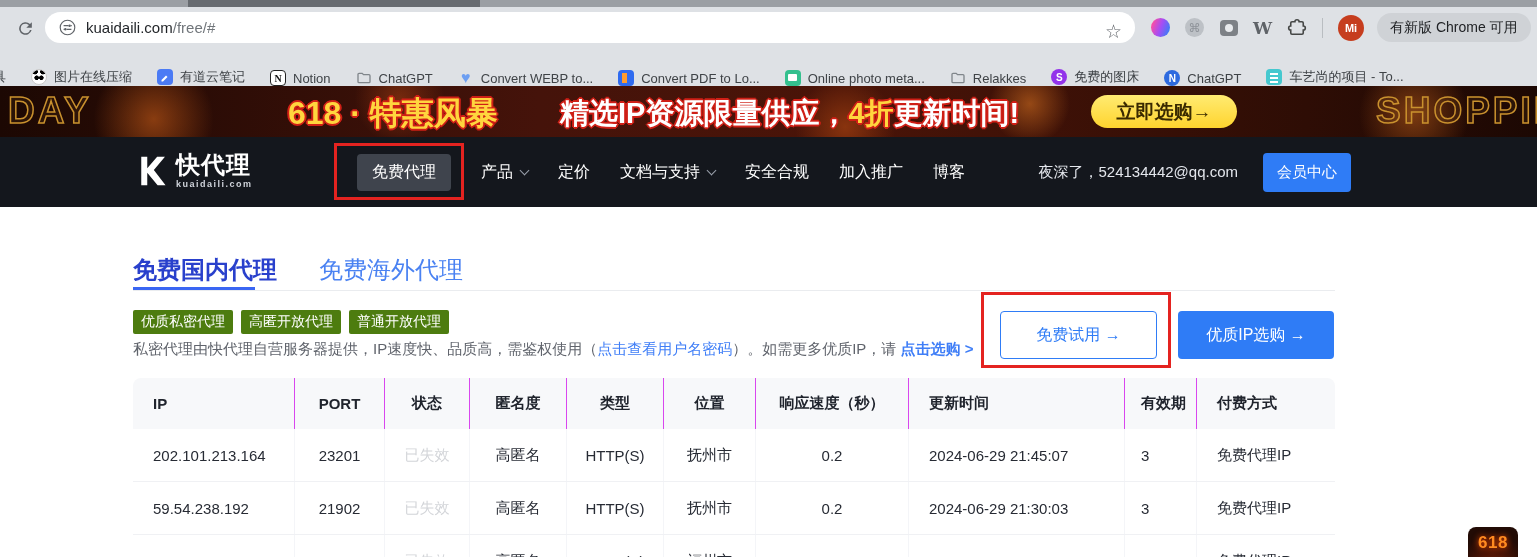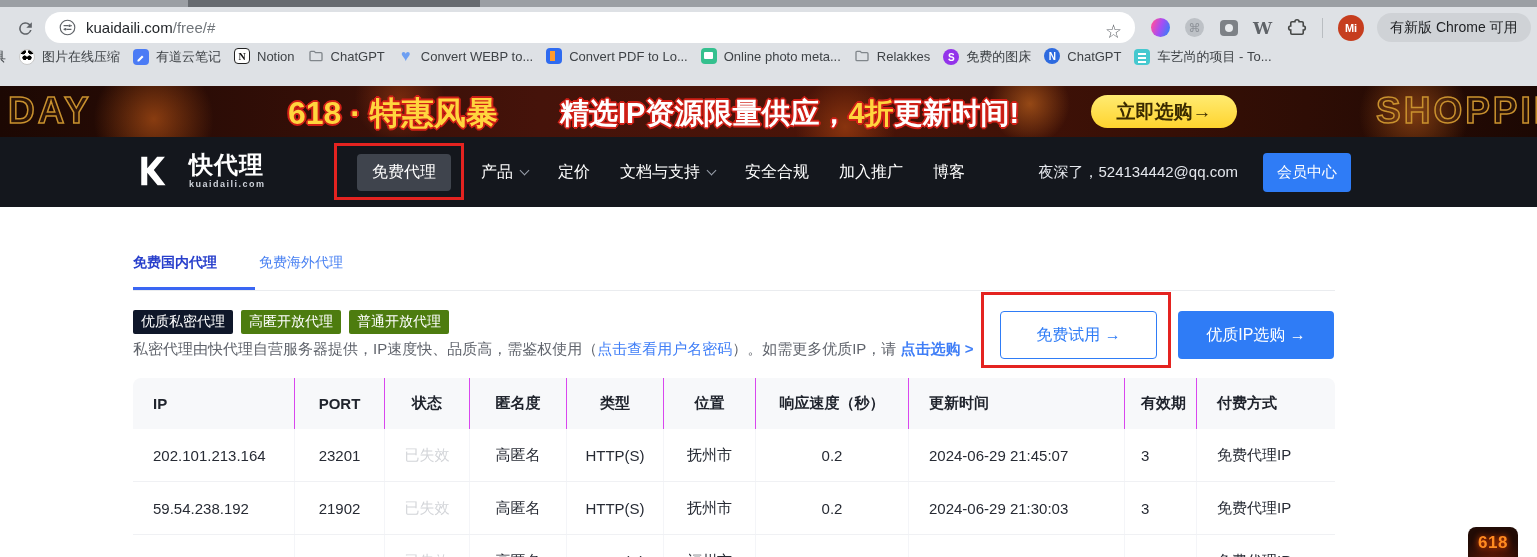--- a/index.html
+++ b/index.html
@@ -23,21 +23,21 @@
   .brain-ic{width:19px;height:19px;border-radius:50%;background:linear-gradient(110deg,#ff4fa0 10%,#a54df5 50%,#3b7cf6 90%)}
   .cmd-ic{width:19px;height:19px;border-radius:50%;background:#bdc1c6;color:#8d9298;font-size:12px;display:flex;align-items:center;justify-content:center}
   .cam-ic{width:18px;height:16px;border-radius:4px;background:#7d8186;position:relative}
   .cam-ic::after{content:"";position:absolute;left:5px;top:4px;width:8px;height:8px;border-radius:50%;background:#e8eaed}
   .w-ic{font-family:"DejaVu Serif","Liberation Serif",serif;font-weight:bold;font-size:17px;color:#5f6368}
   .sep-bar{width:1px;height:20px;background:#b9bdc1;margin:0 2px}
   .avatar{width:26px;height:26px;border-radius:50%;background:#c63d1e;color:#fff;font-size:11px;font-weight:bold;display:flex;align-items:center;justify-content:center}
   .update-chip{height:29px;border-radius:15px;background:#cfd2d6;display:flex;align-items:center;padding:0 13px;font-size:14px;color:#202225;white-space:nowrap}
 
   
-  .bookmarks{position:absolute;top:48px;left:0;width:100%;height:38px;background:#dee1e5;display:flex;align-items:flex-start;gap:13px;padding-left:0;font-size:13px;color:#3f4347;white-space:nowrap;overflow:hidden}
+  .bookmarks{position:absolute;top:48px;left:0;width:100%;height:38px;background:#dee1e5;display:flex;align-items:flex-end;gap:25px;padding-left:0;font-size:13px;color:#3f4347;white-space:nowrap;overflow:hidden}
   .bm{display:flex;align-items:center;gap:7px}
   .bm:first-child{margin-left:-7px}
   .bm-ic{width:16px;height:16px;border-radius:4px;display:flex;align-items:center;justify-content:center;flex:none;font-size:10px;font-weight:bold;color:#fff}
   .ic-panda{border-radius:50%;background:radial-gradient(circle at 22% 12%,#000 2.5px,transparent 3px),radial-gradient(circle at 78% 12%,#000 2.5px,transparent 3px),radial-gradient(circle at 33% 55%,#000 2px,transparent 2.5px),radial-gradient(circle at 67% 55%,#000 2px,transparent 2.5px),#fff;border:1px solid #c9c9c9}
   .ic-youdao{background:#4b7bf5}
   .ic-notion{background:#fff;border:1.5px solid #222;color:#111;font-family:"Liberation Serif",serif}
   .ic-folder{width:16px;height:16px;border-radius:0;background:transparent}
   .ic-heart{color:#6d9ff2;font-size:16px;background:transparent}
   .ic-pdf{background:linear-gradient(180deg,#2f6bf0 55%,#2f6bf0);position:relative}
   .ic-pdf::after{content:"";position:absolute;left:4px;top:3px;width:5px;height:10px;background:#ff9b2e}
@@ -60,48 +60,48 @@
   .m-left{left:8px}
   .m-right{left:1376px}
   .stroke-red{text-shadow:-2px 0 0 #cf1f16,2px 0 0 #cf1f16,0 -2px 0 #cf1f16,0 2px 0 #cf1f16,-1px -1px 0 #cf1f16,1px 1px 0 #cf1f16,-1px 1px 0 #cf1f16,1px -1px 0 #cf1f16}
   .banner-title{position:absolute;left:288px;top:6px;font-size:32px;font-weight:bold;color:#ffd53e;white-space:nowrap}
   .banner-sub{position:absolute;left:560px;top:8px;font-size:29px;font-weight:bold;color:#fff;white-space:nowrap}
   .banner-sub .hl{color:#ffd53e}
   .banner-cta{position:absolute;left:1091px;top:9px;width:146px;height:33px;border-radius:17px;background:linear-gradient(180deg,#ffeb72,#ffd42e);display:flex;align-items:center;justify-content:center;font-size:19px;font-weight:bold;color:#3a2a00;cursor:pointer}
 
   
   .navbar{position:absolute;top:137px;left:0;width:100%;height:70px;background:#14171d}
-  .logo{position:absolute;left:133px;top:16px;display:flex;align-items:center;gap:20px}
+  .logo{position:absolute;left:133px;top:16px;display:flex;align-items:center;gap:7px}
   .logo-k{width:36px;height:36px}
   .logo-txt{display:flex;flex-direction:column;line-height:1}
   .logo-name{font-size:24px;font-weight:bold;color:#fff;letter-spacing:1px}
   .logo-sub{font-size:9px;color:#cfd3da;letter-spacing:1.5px;margin-top:3px;font-weight:bold}
   .nav-menu{position:absolute;left:357px;top:0;height:70px;display:flex;align-items:center;gap:30px}
   .nav-item{font-size:16px;color:#fff;white-space:nowrap;display:flex;align-items:center;cursor:pointer}
   .nav-item.active{background:#3f444d;border-radius:4px;padding:8px 15px}
   .chev{width:7px;height:7px;border-right:1.5px solid #9aa0ab;border-bottom:1.5px solid #9aa0ab;transform:rotate(45deg);display:inline-block;margin-left:8px;margin-top:-4px}
   .nav-greeting{position:absolute;right:299px;top:0;height:70px;display:flex;align-items:center;font-size:15px;color:#e3e6ec;white-space:nowrap}
   .member-btn{position:absolute;left:1263px;top:153px;height:39px;padding:0 14px;background:#2f7cf6;border-radius:4px;color:#fff;font-size:15px;display:flex;align-items:center;cursor:pointer;white-space:nowrap}
 
   
   .anno{position:absolute;border:3px solid #e42320;pointer-events:none}
   .anno-nav{left:334px;top:143px;width:130px;height:57px}
   .anno-trial{left:981px;top:292px;width:190px;height:76px}
 
   
   .tabs{position:absolute;left:133px;top:254px;display:flex;gap:42px}
-  .tab{font-size:14px;cursor:pointer;white-space:nowrap}
+  .tab{font-size:24px;cursor:pointer;white-space:nowrap}
   .tab.active{color:#2940cc;font-weight:bold}
   .tab.inactive{color:#4a82f2}
   .tab-underline{position:absolute;left:133px;top:287px;width:122px;height:3px;background:#3a66f3}
   .tab-divider{position:absolute;left:133px;top:290px;width:1202px;height:1px;background:#eaecef}
 
   .tags{position:absolute;left:133px;top:310px;display:flex;gap:8px}
   .tag{font-size:14px;color:#fff;padding:3px 8px;border-radius:2px;white-space:nowrap}
-  .tag-green{background:#0f172a}
+  .tag-green{background:#4d7c0f}
   .tag-gray{background:#4d7c0f}
 
   .desc{position:absolute;left:133px;top:340px;font-size:15px;color:#60646c;white-space:nowrap}
   .link-blue{color:#3f7ef7;cursor:pointer}
   .link-buy{font-weight:bold}
 
   .trial-btn{position:absolute;left:1000px;top:311px;width:157px;height:48px;background:#fff;border:1px solid #2f7cf6;border-radius:4px;color:#2f7cf6;font-size:16px;display:flex;align-items:center;justify-content:center;cursor:pointer;white-space:nowrap}
   .premium-btn{position:absolute;left:1178px;top:311px;width:156px;height:48px;background:#2f7cf6;border-radius:4px;color:#fff;font-size:16px;display:flex;align-items:center;justify-content:center;cursor:pointer;white-space:nowrap}
 
   

